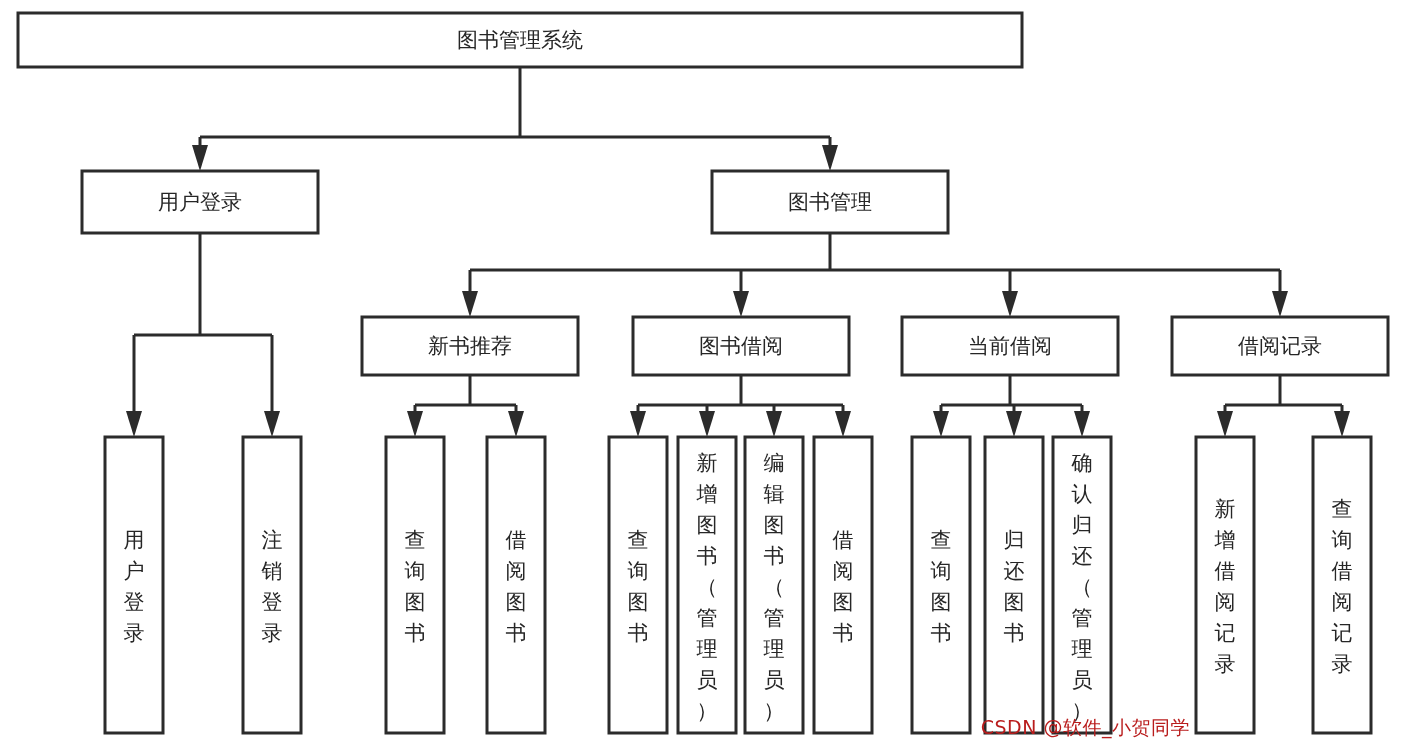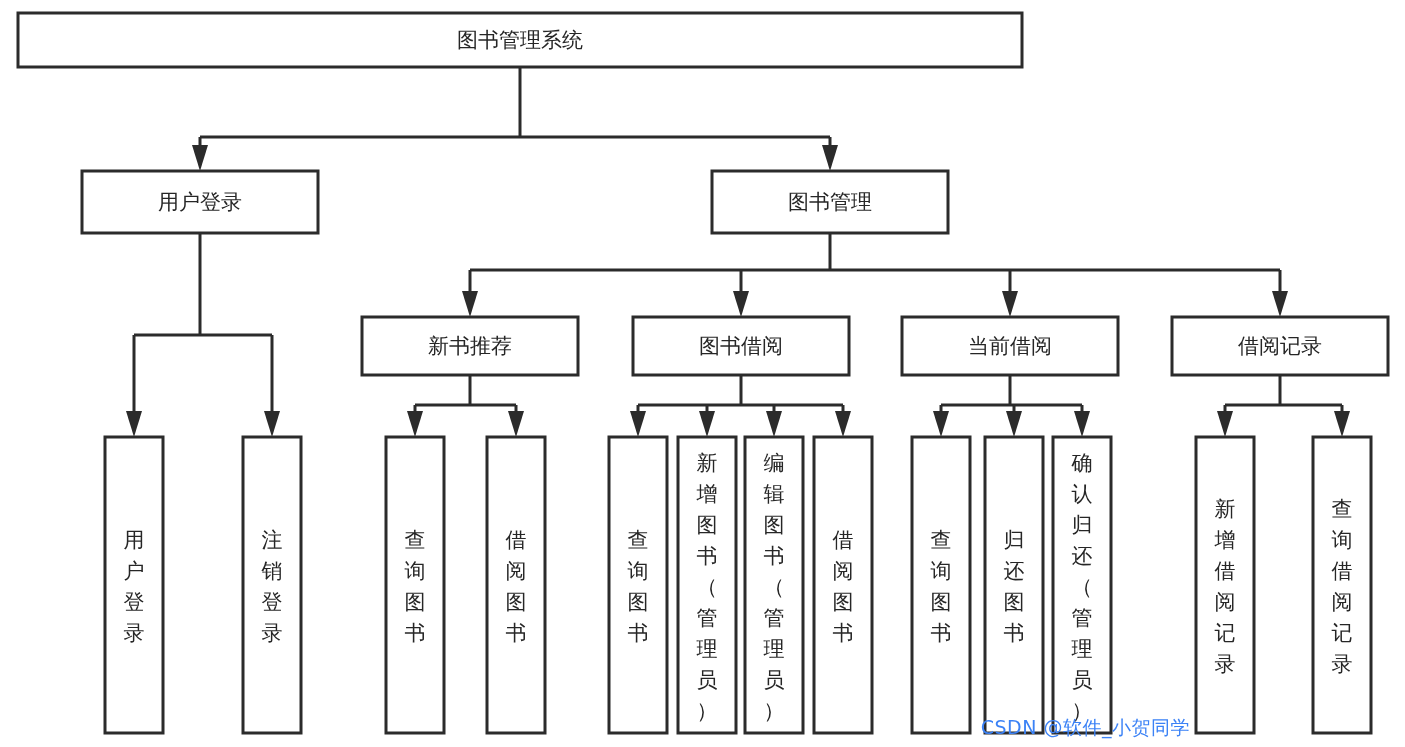--- a/index.html
+++ b/index.html
@@ -51,21 +51,21 @@
   .arrow-head {
     fill: #2b2b2b;
     stroke: none;
   }
   .watermark {
     position: absolute;
     right: 8px;
     bottom: 6px;
     font-family: "DejaVu Sans", "Liberation Sans", sans-serif;
     font-size: 19px;
-    color: #3b82f6;
+    color: #b91c1c;
     letter-spacing: 0.5px;
     white-space: nowrap;
     user-select: none;
   }
 </style>
 </head>
 <body>
 
 <div id="diagram-root">
   <svg class="diagram" id="diagram-svg" viewBox="0 0 1405 747" xmlns="http://www.w3.org/2000/svg">

